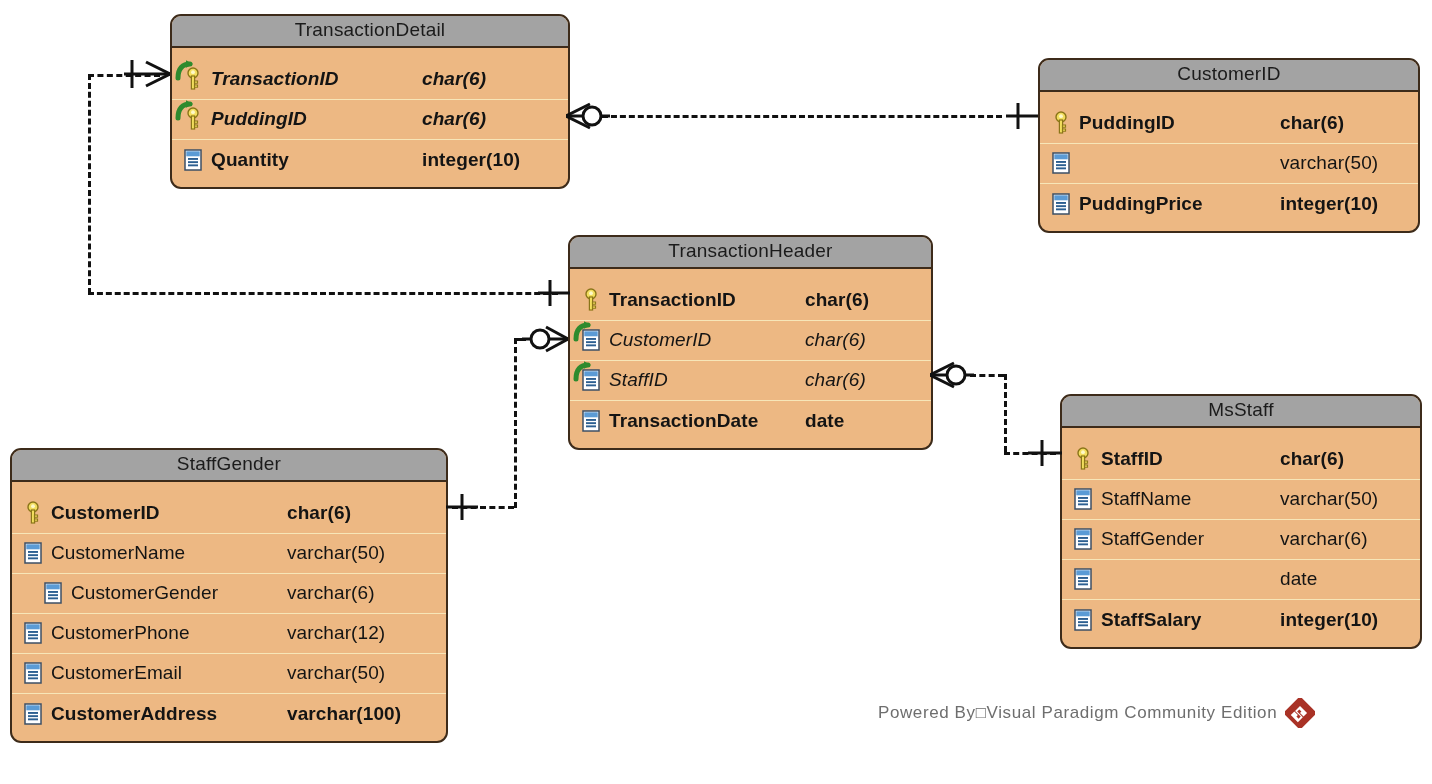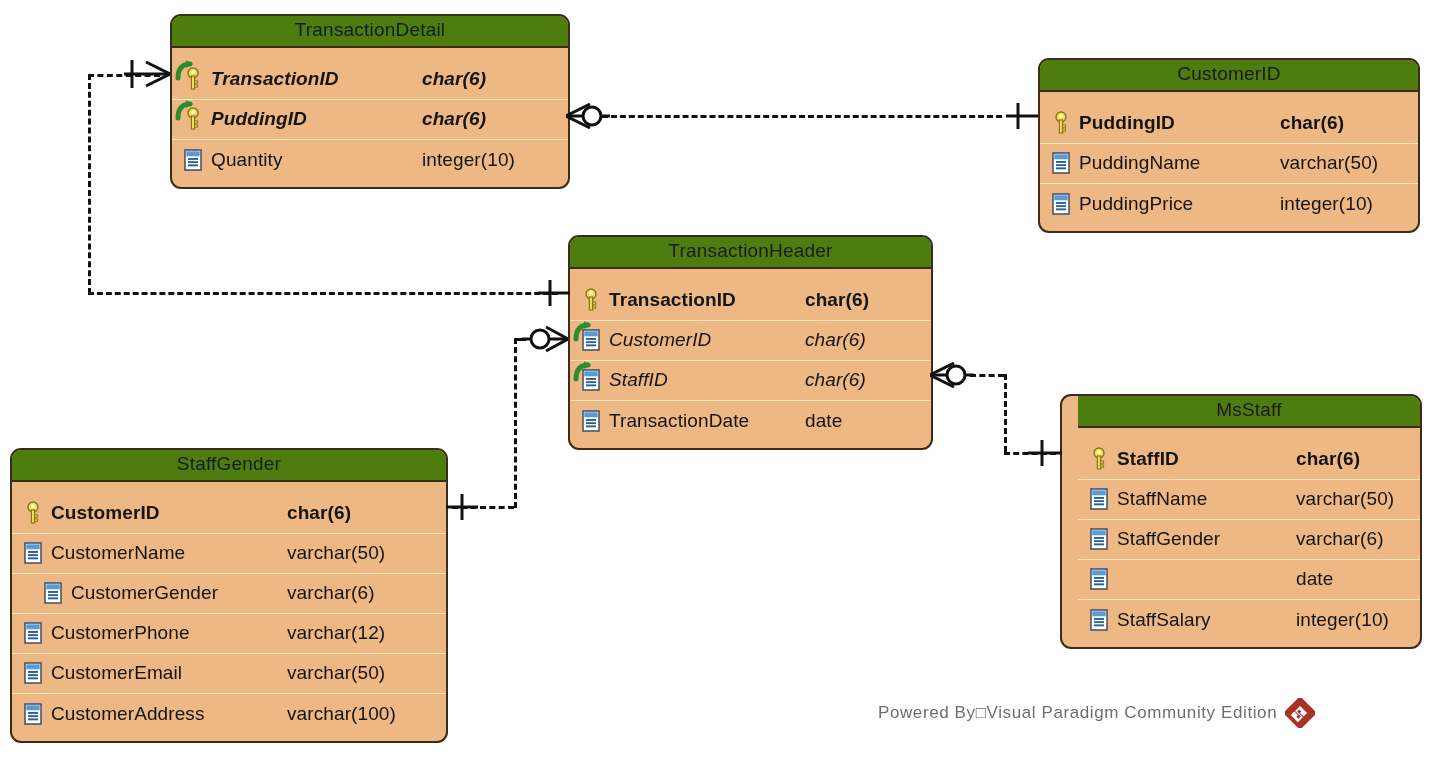--- a/index.html
+++ b/index.html
@@ -24,42 +24,42 @@
   .entity {
     position: absolute;
     border: 2px solid #3d2b1a;
     border-radius: 11px;
     background: #edb883;
     box-sizing: border-box;
     overflow: hidden;
     z-index: 5;
   }
   .entity-title {
-    background: #4d7c0f;
+    background: #a3a3a3;
     text-align: center;
     font-size: 19px;
     color: #1b1b1b;
     padding: 4px 6px 5px 6px;
     border-bottom: 2px solid #3d2b1a;
     line-height: 1.1;
     letter-spacing: 0.2px;
   }
   .entity-body {
     padding: 0 0 7px 0;
     margin-top: 12px;
   }
   .attr-row {
     display: flex;
     align-items: center;
     height: 40px;
     padding: 0 10px 0 8px;
     border-bottom: 1px solid #f7e6b8;
     box-sizing: border-box;
   }
-  .attr-row:last-child { border-bottom: none; }
+  .attr-row:last-child { border-bottom: none; font-weight: bold; }
   .attr-icon {
     width: 26px;
     min-width: 26px;
     height: 26px;
     position: relative;
     margin-right: 5px;
   }
   .attr-name {
     flex: 1 1 auto;
     font-size: 19px;
@@ -255,21 +255,20 @@
           <div class="attr-row " style="position: relative;">
             <span class="attr-icon">
               <svg class="icon-svg" viewBox="0 0 26 26">
                 <rect x="5" y="3" width="16" height="20" fill="#ffffff" stroke="#3c4f66" stroke-width="1.5"></rect>
                 <rect x="6.3" y="4.3" width="13.4" height="5" fill="#5b9bd5"></rect>
                 <rect x="8" y="11" width="10" height="1.9" fill="#2c5f91"></rect>
                 <rect x="8" y="14.2" width="10" height="1.9" fill="#2c5f91"></rect>
                 <rect x="8" y="17.4" width="10" height="1.9" fill="#2c5f91"></rect>
               </svg>
             </span>
-            <span class="attr-name">PuddingName</span>
             <span class="attr-type" style="position: absolute; left: 240px;">varchar(50)</span>
           </div>
           <div class="attr-row " style="position: relative;">
             <span class="attr-icon">
               <svg class="icon-svg" viewBox="0 0 26 26">
                 <rect x="5" y="3" width="16" height="20" fill="#ffffff" stroke="#3c4f66" stroke-width="1.5"></rect>
                 <rect x="6.3" y="4.3" width="13.4" height="5" fill="#5b9bd5"></rect>
                 <rect x="8" y="11" width="10" height="1.9" fill="#2c5f91"></rect>
                 <rect x="8" y="14.2" width="10" height="1.9" fill="#2c5f91"></rect>
                 <rect x="8" y="17.4" width="10" height="1.9" fill="#2c5f91"></rect>
@@ -421,21 +420,21 @@
                 <rect x="8" y="11" width="10" height="1.9" fill="#2c5f91"></rect>
                 <rect x="8" y="14.2" width="10" height="1.9" fill="#2c5f91"></rect>
                 <rect x="8" y="17.4" width="10" height="1.9" fill="#2c5f91"></rect>
               </svg>
             </span>
             <span class="attr-name">CustomerAddress</span>
             <span class="attr-type" style="position: absolute; left: 275px;">varchar(100)</span>
           </div>
         </div>
       </div>
-      <div class="entity" style="left: 1060px; top: 394px; width: 362px; padding-left: 16px;">
+      <div class="entity" style="left: 1060px; top: 394px; width: 362px;">
         <div class="entity-title">MsStaff</div>
         <div class="entity-body">
           <div class="attr-row pk" style="position: relative;">
             <span class="attr-icon">
               <svg class="icon-svg" viewBox="0 0 26 26">
                 <circle cx="13" cy="7" r="5" fill="#f2dd5e" stroke="#8a7518" stroke-width="1.4"></circle>
                 <circle cx="13" cy="6.2" r="1.9" fill="#fdf8c9"></circle>
                 <rect x="11.4" y="10" width="3.2" height="13" fill="#f2dd5e" stroke="#8a7518" stroke-width="1.2"></rect>
                 <rect x="14.4" y="15" width="3.2" height="2.2" fill="#f2dd5e" stroke="#8a7518" stroke-width="1"></rect>
                 <rect x="14.4" y="19" width="3.2" height="2.2" fill="#f2dd5e" stroke="#8a7518" stroke-width="1"></rect>

